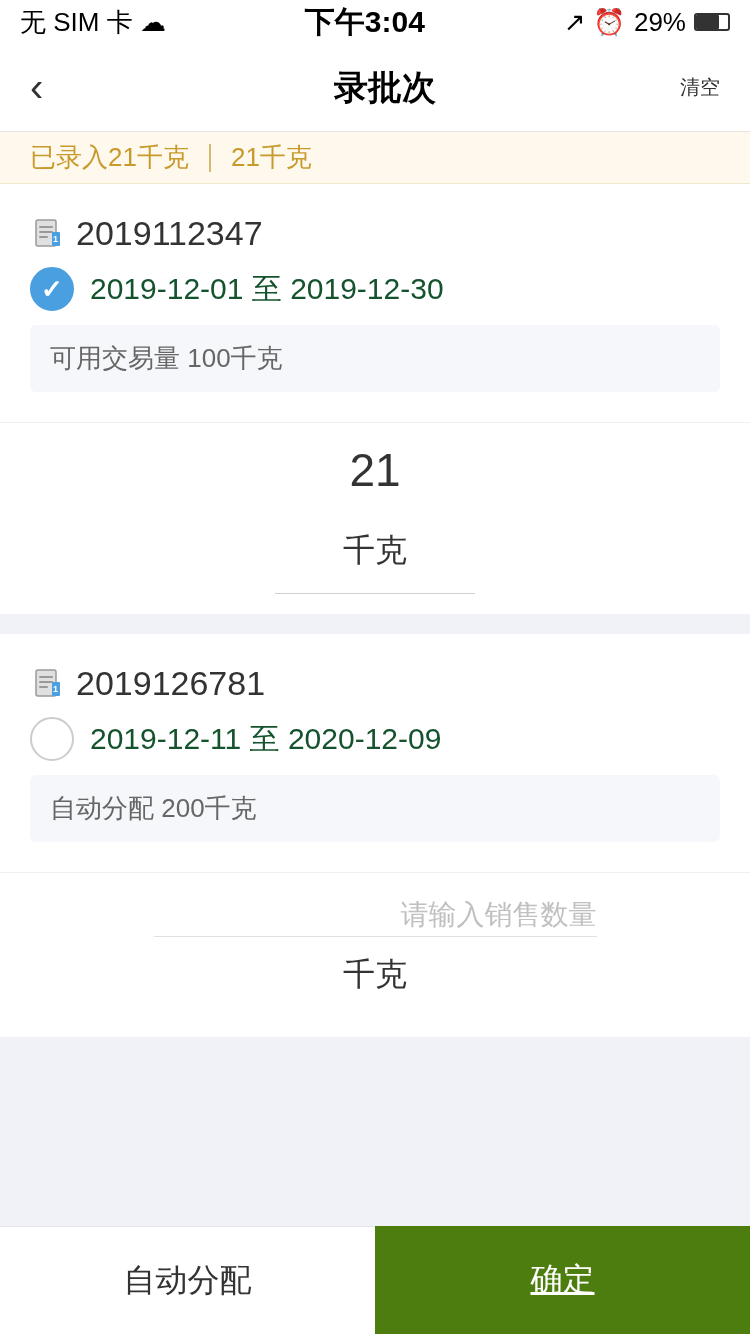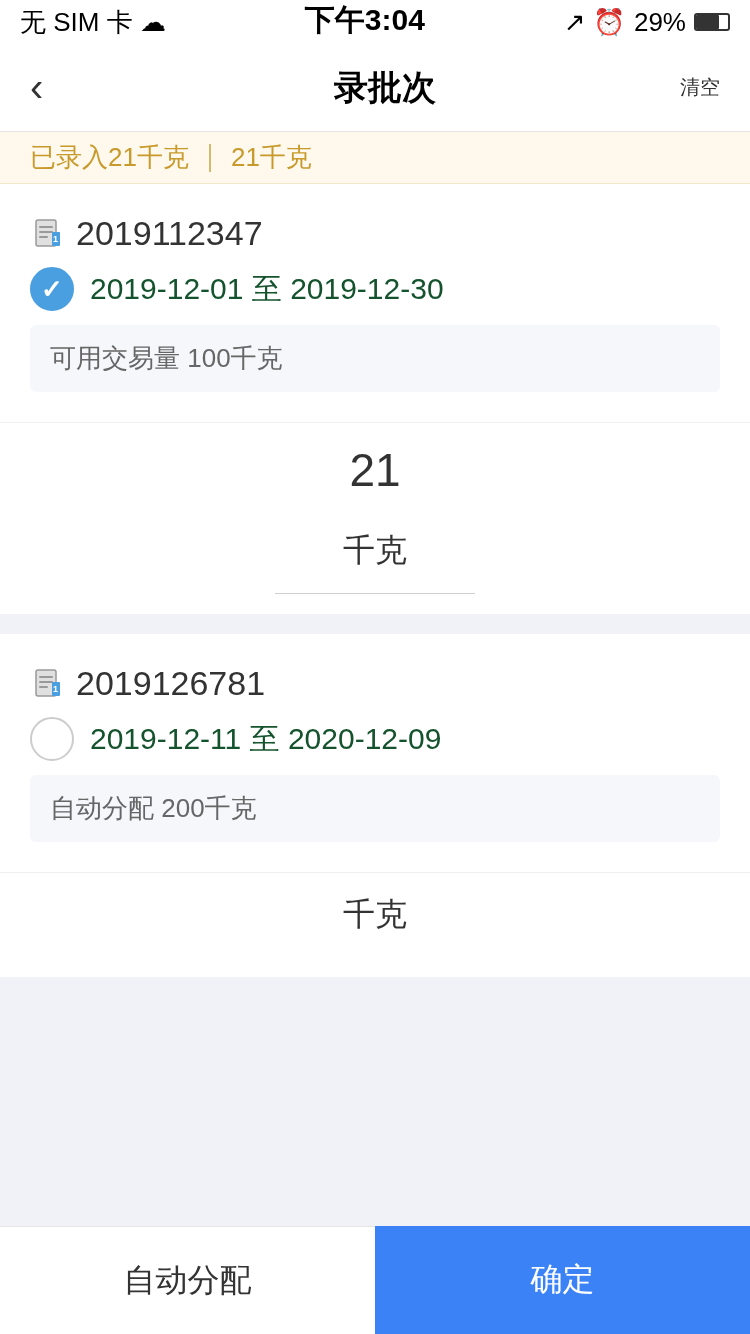--- a/index.html
+++ b/index.html
@@ -11,20 +11,21 @@
       background: #f0f2f7;
       overflow-x: hidden;
     }
 
     
     .status-bar {
       width: 750px;
       height: 44px;
       background: #fff;
       display: flex;
+      align-items: center;
       justify-content: space-between;
       padding: 0 20px;
       font-size: 28px;
     }
     .status-left {
       display: flex;
       align-items: center;
       gap: 10px;
       font-size: 26px;
       color: #000;
@@ -227,27 +228,28 @@
       display: flex;
       align-items: center;
       justify-content: center;
       font-size: 32px;
       color: #333;
       border-top: 1px solid #e5e5e5;
       cursor: pointer;
     }
     .footer-confirm {
       flex: 1;
-      background: #3b82f6;
+      background: #4d7c0f;
       display: flex;
       align-items: center;
       justify-content: center;
       font-size: 32px;
       color: #fff;
       cursor: pointer;
+      text-decoration: underline;
     }
 
     
     .doc-svg {
       width: 32px;
       height: 32px;
     }
   </style>
 </head>
 <body>
@@ -333,20 +335,21 @@
     </div>
     <div class="batch-date-row">
       <div class="checkbox-circle">
         <span class="checkmark"></span>
       </div>
       <span class="batch-date">2019-12-11 至 2020-12-09</span>
     </div>
     <div class="available-box">自动分配 200千克</div>
   </div>
   <div class="input-row">
+    <input type="text" class="quantity-input" value="" placeholder="请输入销售数量" style="">
     <span class="unit-label">千克</span>
   </div>
   <div style="height: 20px;"></div>
 </div>
 
 <div class="bottom-spacer"></div>
 
 <div class="footer">
   <div class="footer-auto">自动分配</div>
   <div class="footer-confirm">确定</div>

